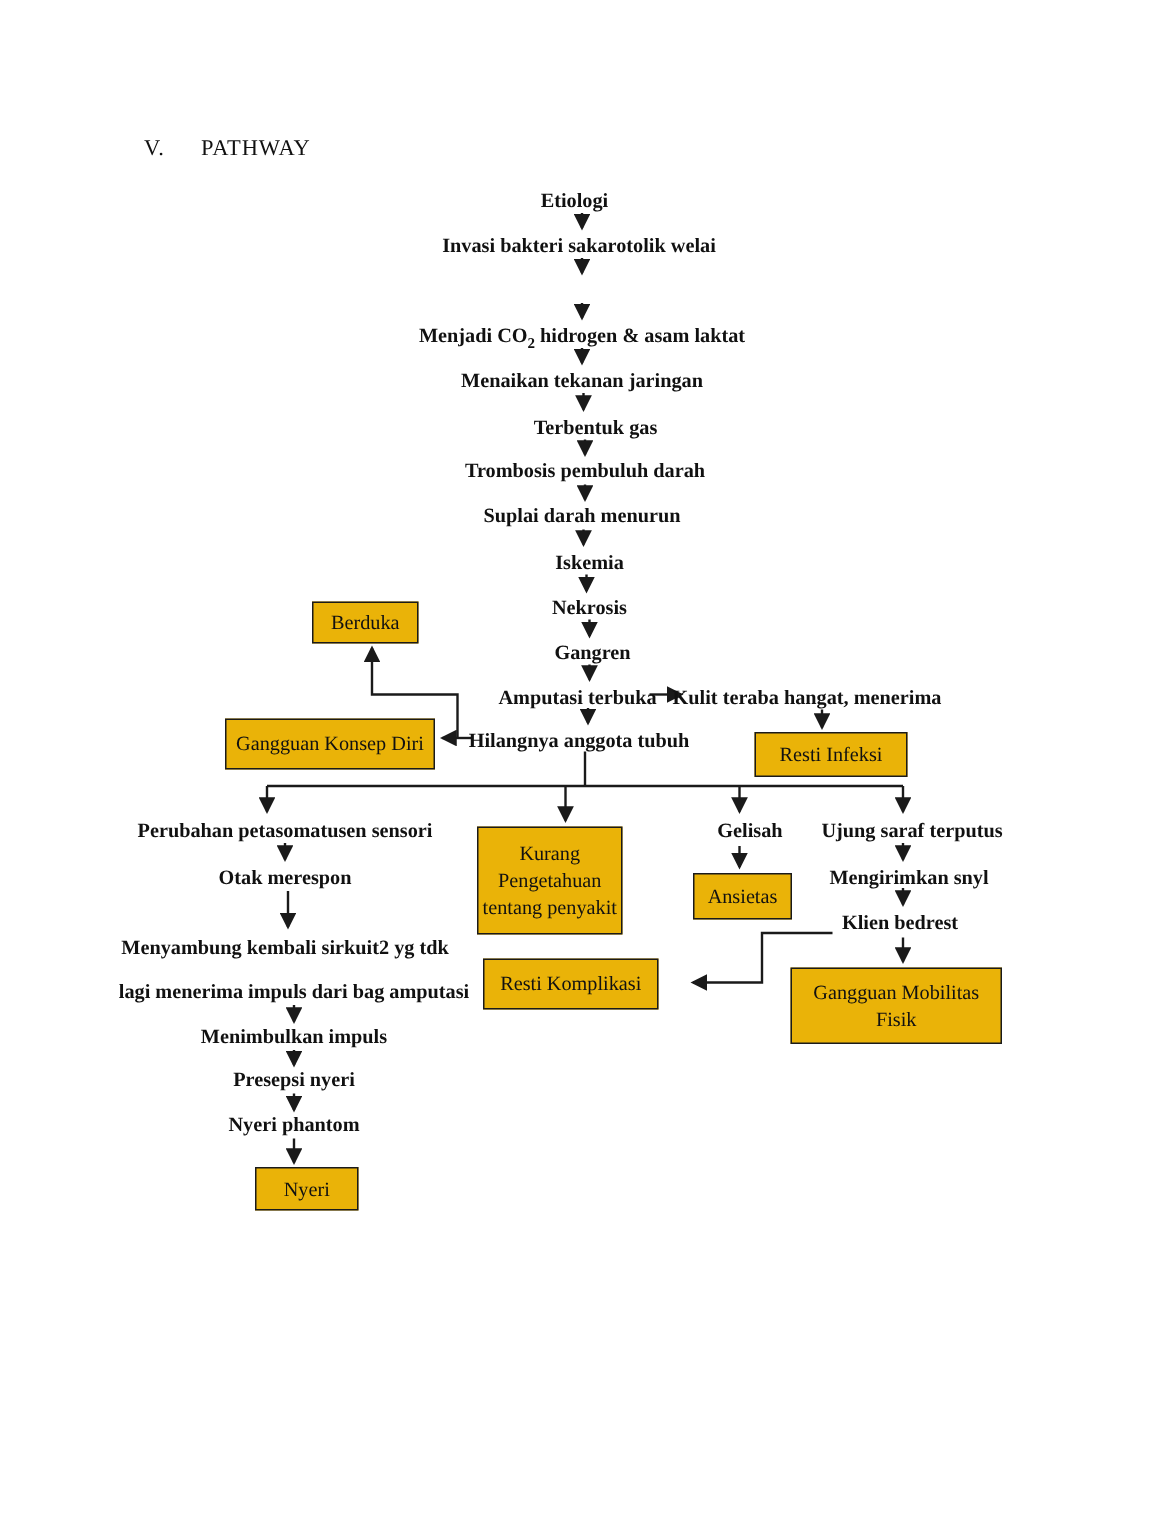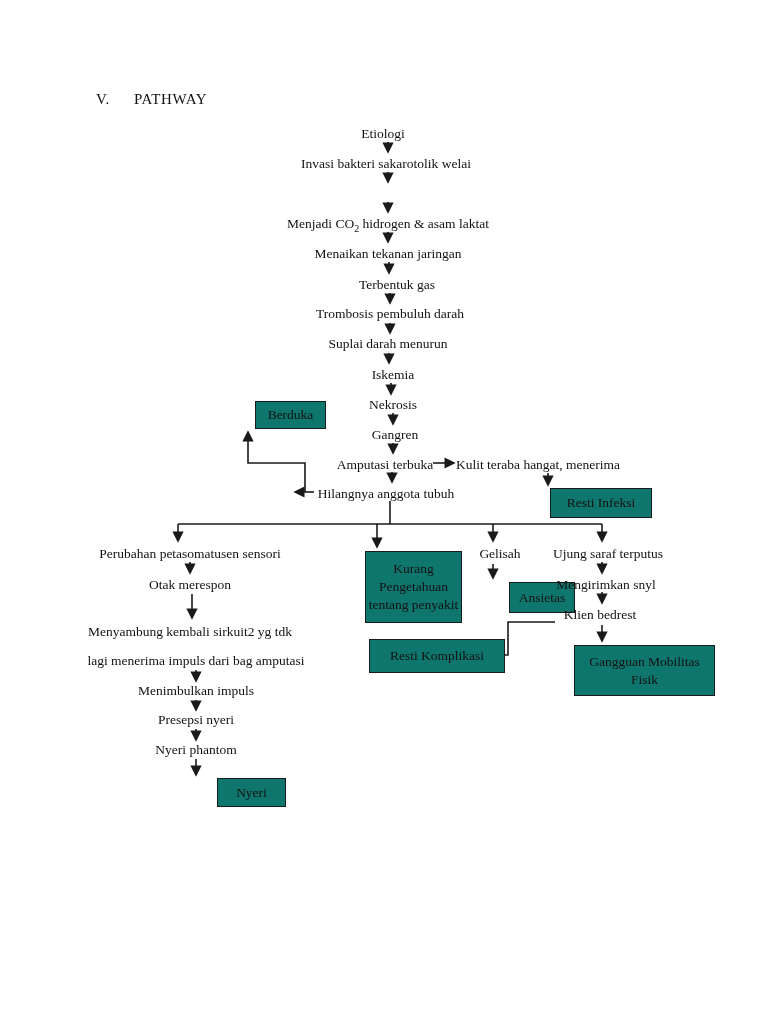--- a/index.html
+++ b/index.html
@@ -17,35 +17,35 @@
     letter-spacing:0.6px;
     white-space:nowrap;
   }
   .t{
     position:absolute;
     transform:translateX(-50%);
     white-space:nowrap;
     font-size:13.5px;
     line-height:15px;
     text-align:center;
+    font-weight:bold;
   }
   .t sub{font-size:10px;line-height:0;}
   .box{
     position:absolute;
     border:1.6px solid #1a1a1a;
     display:flex;
     flex-direction:column;
     align-items:center;
     justify-content:center;
     text-align:left;
     font-size:13.5px;
     line-height:18px;
     box-sizing:border-box;
-    background:#0f766e;
-    margin-left:47px;
+    background:#eab308;
   }
   svg.connectors{
     position:absolute;
     left:0;top:0;
     width:768px;height:1024px;
     pointer-events:none;
   }
   svg.connectors line, svg.connectors polyline{
     stroke:#1a1a1a;
     stroke-width:1.6;
@@ -120,37 +120,38 @@
   <div class="t" style="left:390px;top:306px">Trombosis pembuluh darah</div>
   <div class="t" style="left:388px;top:336px">Suplai darah menurun</div>
   <div class="t" style="left:393px;top:367px">Iskemia</div>
   <div class="t" style="left:393px;top:397px">Nekrosis</div>
   <div class="t" style="left:395px;top:427px">Gangren</div>
   <div class="t" style="left:385px;top:457px">Amputasi terbuka</div>
   <div class="t" style="left:538px;top:457px">Kulit teraba hangat, menerima</div>
   <div class="t" style="left:386px;top:486px">Hilangnya anggota tubuh</div>
 
   <div class="box" style="left:208px;top:401px;width:71px;height:28px">Berduka</div>
+  <div class="box" style="left:150px;top:479px;width:140px;height:34px">Gangguan Konsep Diri</div>
   <div class="box" style="left:503px;top:488px;width:102px;height:30px">Resti Infeksi</div>
 
   <div class="t" style="left:190px;top:546px">Perubahan petasomatusen sensori</div>
   <div class="t" style="left:190px;top:577px">Otak merespon</div>
   <div class="t" style="left:190px;top:624px">Menyambung kembali sirkuit2 yg tdk</div>
   <div class="t" style="left:196px;top:653px">lagi menerima impuls dari bag amputasi</div>
   <div class="t" style="left:196px;top:683px">Menimbulkan impuls</div>
   <div class="t" style="left:196px;top:712px">Presepsi nyeri</div>
   <div class="t" style="left:196px;top:742px">Nyeri phantom</div>
   <div class="box" style="left:170px;top:778px;width:69px;height:29px">Nyeri</div>
 
   <div class="box" style="left:318px;top:551px;width:97px;height:72px">
     <div>Kurang</div>
     <div>Pengetahuan</div>
     <div>tentang penyakit</div>
   </div>
-  <div class="box" style="left:322px;top:639px;width:136px;height:34px">Resti Komplikasi</div>
+  <div class="box" style="left:322px;top:639px;width:117px;height:34px">Resti Komplikasi</div>
 
   <div class="t" style="left:500px;top:546px">Gelisah</div>
   <div class="box" style="left:462px;top:582px;width:66px;height:31px">Ansietas</div>
 
   <div class="t" style="left:608px;top:546px">Ujung saraf  terputus</div>
   <div class="t" style="left:606px;top:577px">Mengirimkan snyl</div>
   <div class="t" style="left:600px;top:607px">Klien bedrest</div>
   <div class="box" style="left:527px;top:645px;width:141px;height:51px">
     <div>Gangguan Mobilitas</div>
     <div>Fisik</div>

